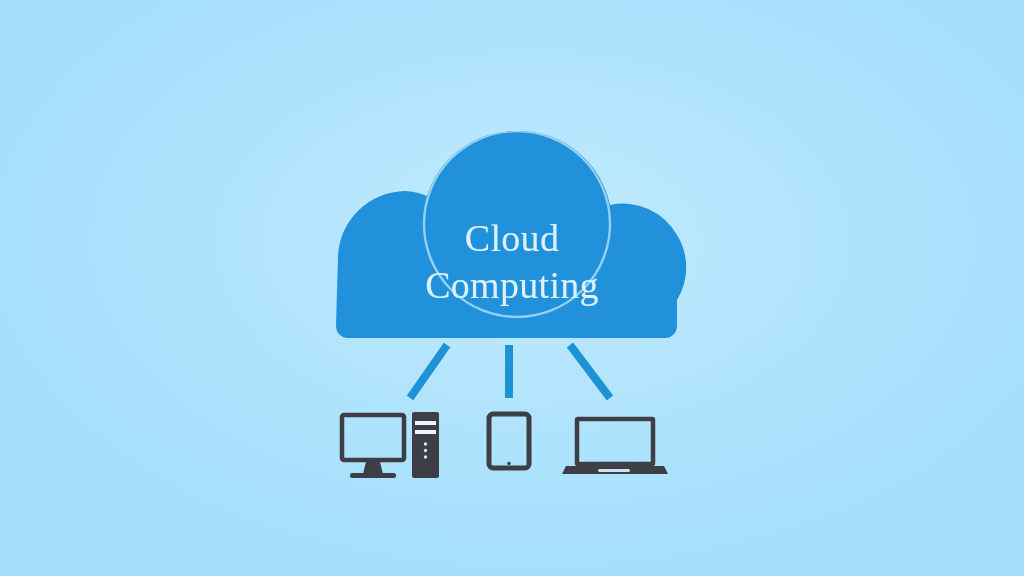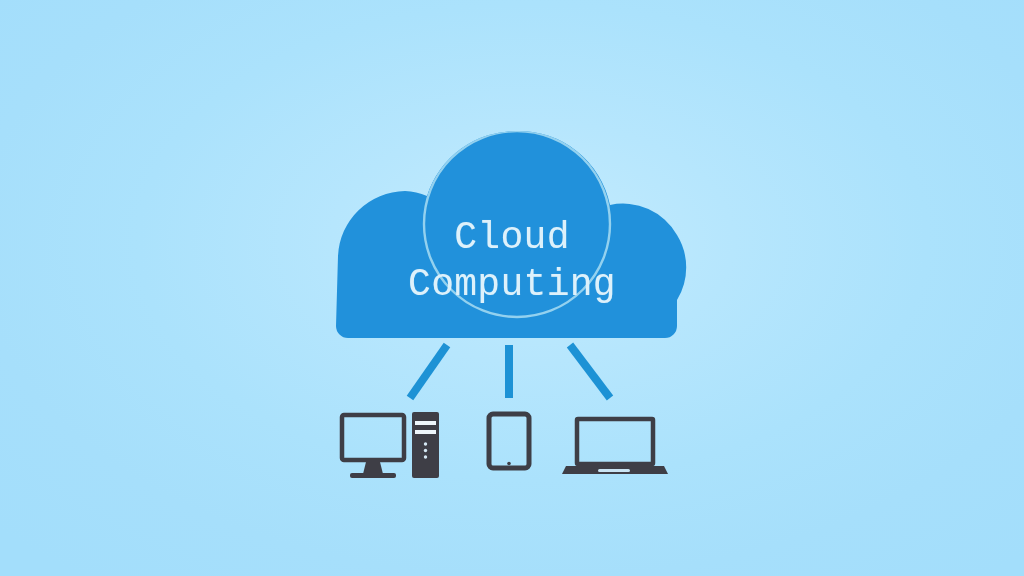--- a/index.html
+++ b/index.html
@@ -37,21 +37,21 @@
     pointer-events: none;
   }
   .cloud-label-inner {
     position: absolute;
     left: 512px;
     top: 215px;
     transform: translateX(-50%);
     width: 420px;
     text-align: center;
     color: #ddf1fb;
-    font-family: Liberation Mono, monospace;
+    font-family: Liberation Serif, serif;
     font-size: 38px;
     font-weight: 300;
     line-height: 1.23;
     letter-spacing: 0.3px;
     white-space: pre-line;
     text-shadow: 0 0 1px rgba(255,255,255,0.25);
   }
 </style>
 </head>
 <body>

